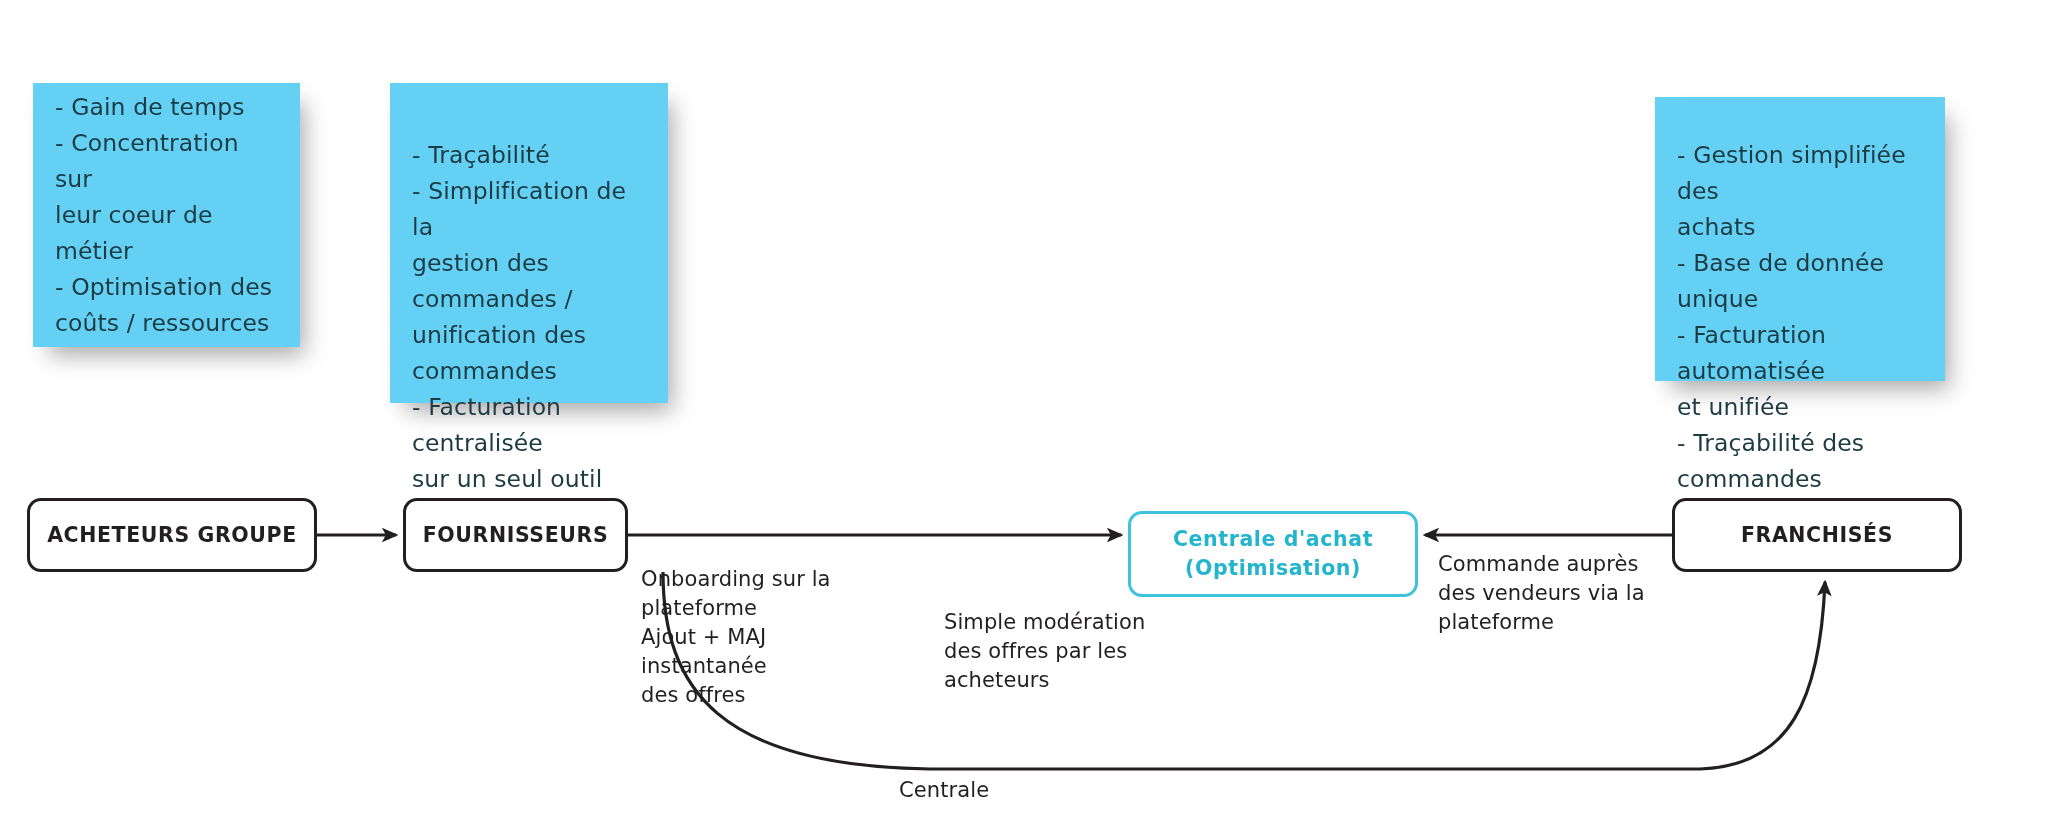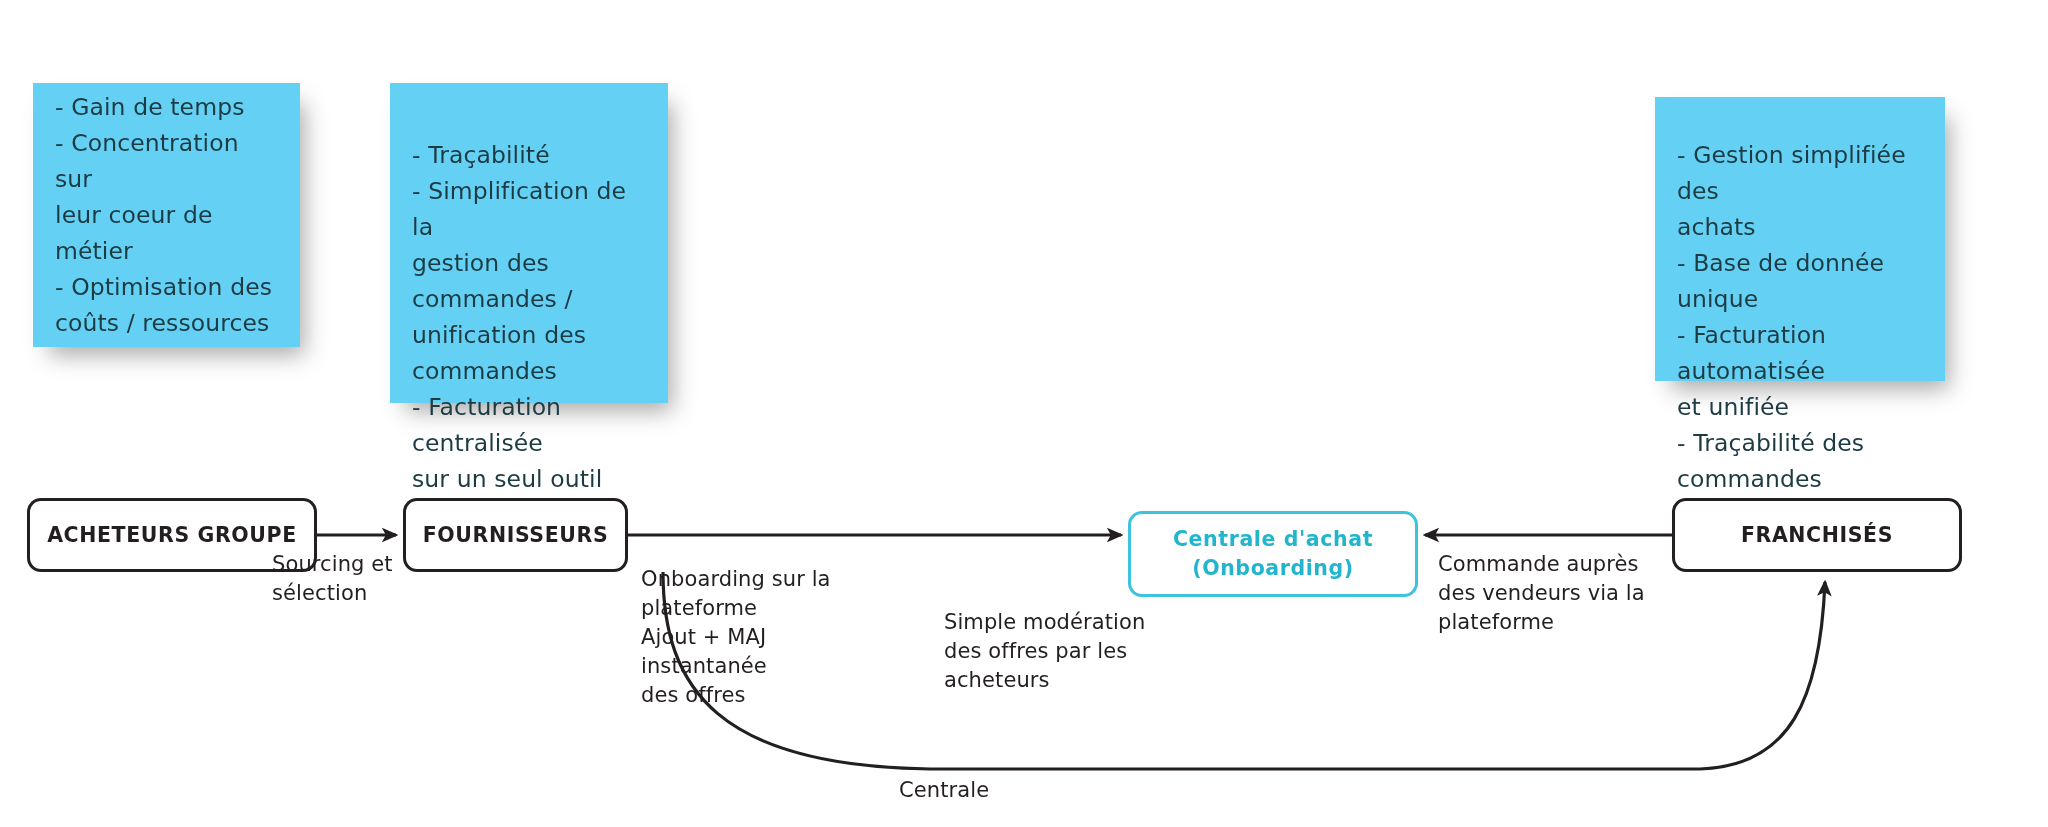--- a/index.html
+++ b/index.html
@@ -146,29 +146,27 @@
   <div class="node" id="node-acheteurs">
     <span>ACHETEURS GROUPE</span>
   </div>
 
   <div class="node" id="node-fournisseurs">
     <span>FOURNISSEURS</span>
   </div>
 
   <div class="node" id="node-centrale">
     <span>Centrale d'achat</span>
-    <span>(Onboarding)</span>
+    <span>(Optimisation)</span>
   </div>
 
   <div class="node" id="node-franchises">
     <span>FRANCHISÉS</span>
   </div>
 
-  <div class="edge-label" id="label-sourcing">Sourcing et
-sélection</div>
 
   <div class="edge-label" id="label-onboarding">Onboarding sur la
 plateforme
 Ajout + MAJ instantanée
 des offres</div>
 
   <div class="edge-label" id="label-moderation">Simple modération
 des offres par les
 acheteurs</div>
 

